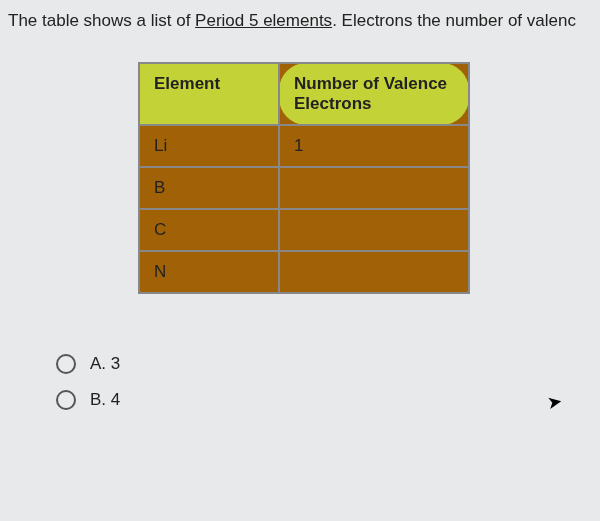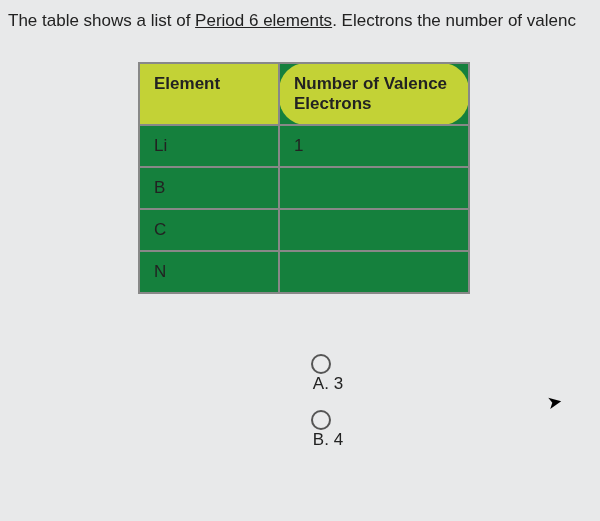--- a/index.html
+++ b/index.html
@@ -26,21 +26,21 @@
     .question-text .underline {
       text-decoration: underline;
     }
     .table-container {
       display: flex;
       justify-content: center;
       margin-bottom: 60px;
     }
     table {
       border-collapse: collapse;
-      background: #15803d;
+      background: #a16207;
     }
     th, td {
       border: 2px solid #888;
       padding: 10px 14px;
       text-align: left;
       font-size: 17px;
       vertical-align: top;
     }
     th {
       background: #c3d236;
@@ -56,23 +56,22 @@
     }
     td {
       height: 38px;
       color: #222;
     }
     .options {
       margin-left: 48px;
     }
     .option {
       display: flex;
-      align-items: center;
+      align-items: flex-end;
       margin-bottom: 16px;
-      flex-direction: column;
     }
     .radio {
       width: 20px;
       height: 20px;
       border: 2px solid #555;
       border-radius: 50%;
       margin-right: 14px;
       background: #eaebec;
       flex-shrink: 0;
     }
@@ -86,21 +85,21 @@
       bottom: 108px;
       font-size: 18px;
       color: #000;
       transform: rotate(-10deg);
     }
   </style>
 </head>
 <body>
 
 <div class="question-text">
-  <span>The table shows a list of </span><span class="underline">Period 6 elements</span><span>. Electrons the number of valenc</span><br>
+  <span>The table shows a list of </span><span class="underline">Period 5 elements</span><span>. Electrons the number of valenc</span><br>
 </div>
 
 <div class="table-container">
   <table>
     <thead>
       <tr>
         <th class="col1">Element</th>
         <th class="col2">Number of Valence Electrons</th>
       </tr>
     </thead>

